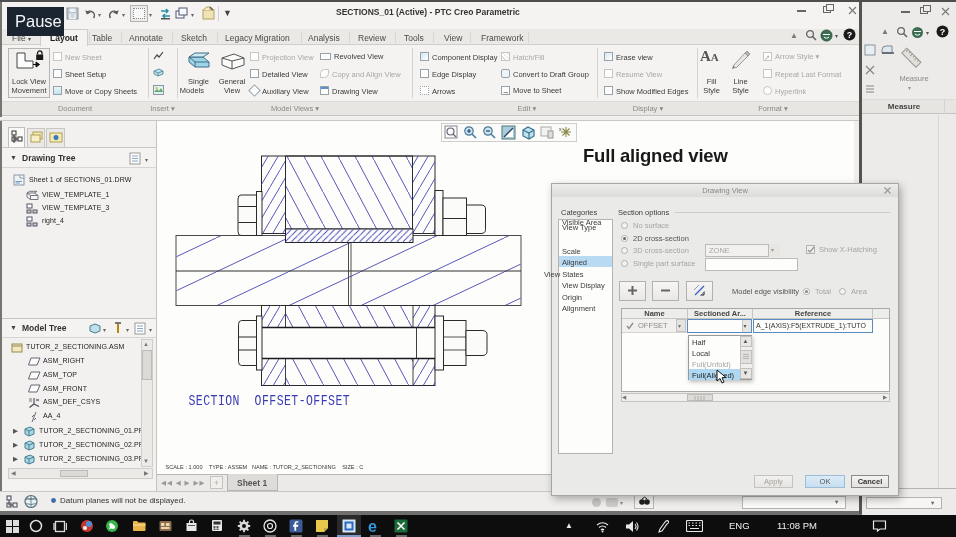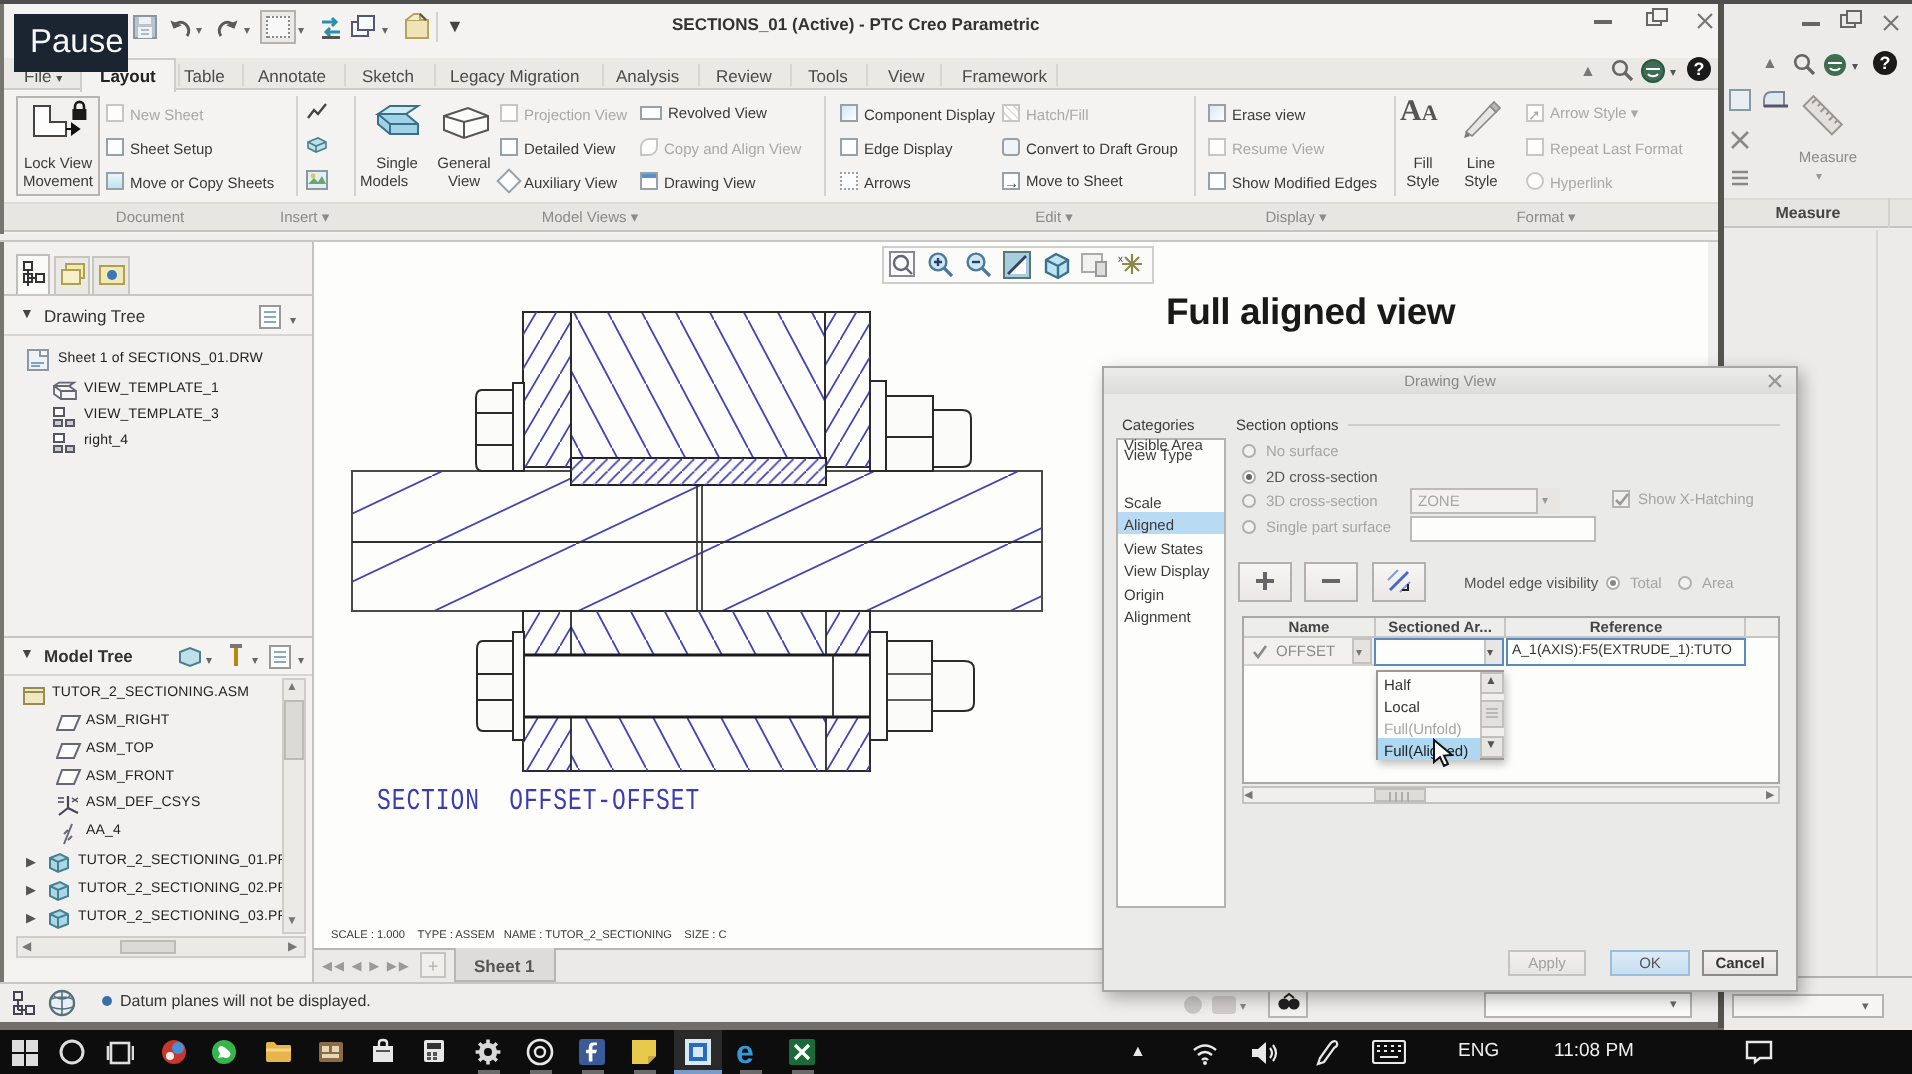--- a/index.html
+++ b/index.html
@@ -139,30 +139,30 @@
       </svg>
 <svg class="ab" style="left:153px;top:68px" width="11" height="10">
         <path d="M1 6 L5 8 L10 6 L10 3 L6 1 L1 3 Z" fill="#bfe0ea" stroke="#48808e" stroke-width="0.8"></path>
         <path d="M1 3 L5 5 L10 3 M5 5 L5 8" stroke="#48808e" stroke-width="0.8" fill="none"></path>
       </svg>
 <svg class="ab" style="left:153px;top:85px" width="11" height="10">
         <rect x="0.5" y="0.5" width="10" height="9" fill="#dff0f7" stroke="#8a98a0"></rect>
         <path d="M1 7 L4 4 L6 6 L8 3 L10 7 Z" fill="#6aa86a"></path>
         <circle cx="3.5" cy="3" r="1.2" fill="#e8c44a"></circle>
       </svg>
-<div class="glbl" style="left:140px;top:104px;width:45px;">Insert ▾</div>
+<div class="glbl" style="left:140px;top:104px;width:45px;text-align:center">Insert ▾</div>
 <div class="vl" style="left:177px;top:48px;height:50px"></div>
 
 <svg class="ab" style="left:185px;top:51px" width="28" height="20">
         <path d="M4 6 L18 6 L24 11 L24 16 L10 16 L4 11 Z" fill="#9fd4e8" stroke="#3c6f86" stroke-width="1"></path>
         <path d="M4 6 L10 11 L24 11 M10 11 L10 16" stroke="#3c6f86" stroke-width="1" fill="none"></path>
         <path d="M4 6 L10 2 L24 2 L18 6 Z" fill="#cdeaf5" stroke="#3c6f86" stroke-width="1"></path>
       </svg>
 <div class="ri" style="left:180px;top:77px;width:37px;text-align:center">Single</div>
-<div class="ri" style="left:180px;top:86px;width:37px;text-align:left">Models</div>
+<div class="ri" style="left:167px;top:86px;width:37px;text-align:right">Models</div>
 <svg class="ab" style="left:219px;top:51px" width="28" height="20">
         <path d="M3 7 L15 3 L25 7 L25 14 L13 18 L3 14 Z" fill="#fbfbfa" stroke="#555" stroke-width="1"></path>
         <path d="M3 7 L13 10 L25 7 M13 10 L13 18" stroke="#555" stroke-width="1" fill="none"></path>
       </svg>
 <div class="ri" style="left:215px;top:77px;width:34px;text-align:center">General</div>
 <div class="ri" style="left:215px;top:86px;width:34px;text-align:center">View</div>
 
 <div class="ri gry" style="left:250px;top:52px"><span class="i9" style="border-color:#c6c6c4"></span>Projection View</div>
 <div class="ri" style="left:250px;top:69px"><span class="i9"></span>Detailed View</div>
 <div class="ri" style="left:250px;top:86px"><span class="i9" style="transform:rotate(45deg)"></span>Auxiliary View</div>
@@ -224,21 +224,21 @@
         <rect x="1" y="4" width="9" height="7" fill="#f7efc9" stroke="#b0a050"></rect>
       </svg>
 <svg class="ab" style="left:49px;top:131px" width="14" height="13">
         <rect x="1" y="2" width="12" height="9" fill="#f3e9b6" stroke="#b0a050"></rect>
         <circle cx="7" cy="6.5" r="2.5" fill="#3a78b8"></circle>
       </svg>
 <div class="hl" style="left:2px;top:147px;width:155px;background:#c8c6c2"></div>
 
 <div class="ab" style="left:2px;top:148px;width:154px;height:20px;background:#f4f3f1;border-bottom:1px solid #d8d6d2"></div>
 <div class="ab" style="left:10px;top:154px;font-size:7px;color:#444">▼</div>
-<div class="ab" style="left:22px;top:153px;font-size:8.5px;font-weight:normal;color:#333">Drawing Tree</div>
+<div class="ab" style="left:22px;top:153px;font-size:8.5px;font-weight:bold;color:#333">Drawing Tree</div>
 <svg class="ab" style="left:129px;top:152px" width="12" height="13">
         <rect x="1" y="1" width="10" height="11" fill="#fdfdfc" stroke="#999"></rect>
         <path d="M3 4 H9 M3 6.5 H9 M3 9 H9" stroke="#88a8c8" stroke-width="1"></path>
       </svg>
 <div class="ab" style="left:145px;top:156px;font-size:6px;color:#666">▾</div>
 
 <svg class="ab" style="left:13px;top:174px" width="12" height="12">
         <rect x="1" y="1" width="10" height="10" fill="#eef2f5" stroke="#8a98a4"></rect>
         <path d="M2.5 7.5 H9 M2.5 9 H7" stroke="#5588bb" stroke-width="0.8"></path>
         <path d="M7 1 L7 4 L11 4" stroke="#8a98a4" fill="#fff"></path>
@@ -547,21 +547,21 @@
         <path d="M1.5 1.5 L7.5 7.5 M7.5 1.5 L1.5 7.5" stroke="#999" stroke-width="1.2"></path>
       </svg>
 
 <div class="dt" style="left:561px;top:208px">Categories</div>
 <div class="ab" style="left:558px;top:219px;width:55px;height:235px;background:#fdfdfc;border:1px solid #b5b3af"></div>
 <div class="dt" style="left:562px;top:222.5px">View Type</div>
 <div class="dt" style="left:562px;top:218px">Visible Area</div>
 <div class="dt" style="left:562px;top:246.5px">Scale</div>
 <div class="ab" style="left:559px;top:255.5px;width:53px;height:11.5px;background:#b8daf2"></div>
 <div class="dt" style="left:562px;top:258px">Aligned</div>
-<div class="dt" style="left:562px;top:269.5px">View States</div>
+<div class="dt" style="left:544px;top:269.5px">View States</div>
 <div class="dt" style="left:562px;top:281px">View Display</div>
 <div class="dt" style="left:562px;top:292.5px">Origin</div>
 <div class="dt" style="left:562px;top:303.5px">Alignment</div>
 
 <div class="dt" style="left:618px;top:208px">Section options</div>
 <div class="hl" style="left:674px;top:212px;width:216px;background:#d0cecb"></div>
 <div class="rad" style="left:621px;top:221.5px"></div>
 <div class="dtg" style="left:633px;top:221px">No surface</div>
 <div class="rad" style="left:621px;top:234.5px;background:#fff"></div>
 <div class="ab" style="left:623px;top:236.5px;width:3px;height:3px;border-radius:50%;background:#666"></div>

